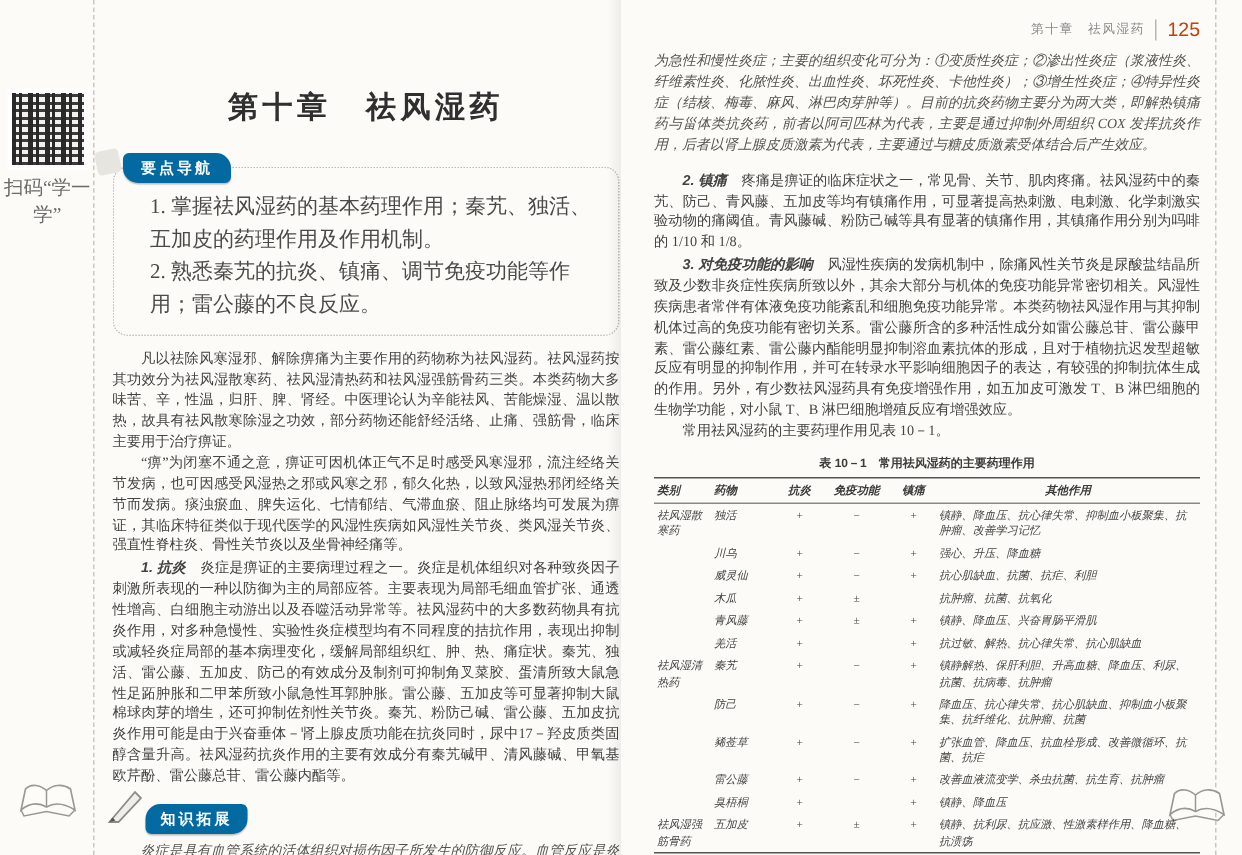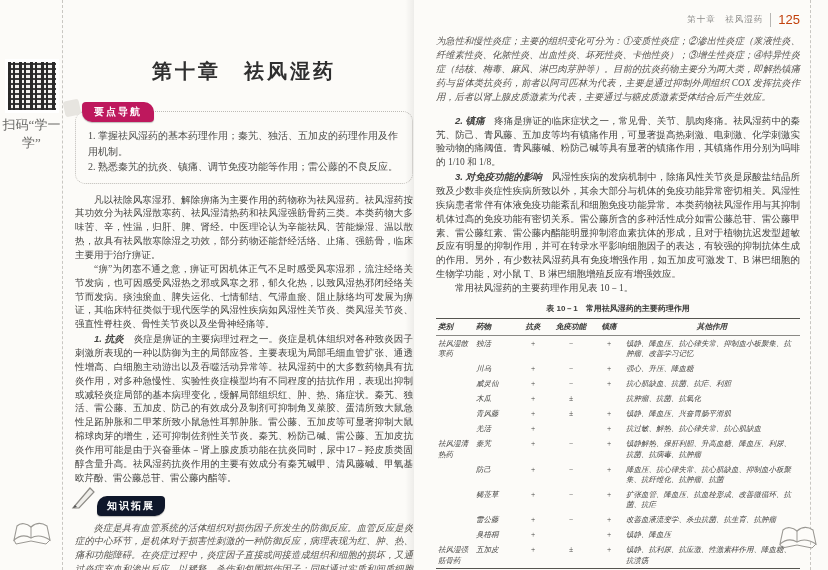--- a/index.html
+++ b/index.html
@@ -16,30 +16,30 @@
       repeating-linear-gradient(90deg,#2a2a2a 0 3px,#f2f1ee 3px 5px,#2a2a2a 5px 7px,#f2f1ee 7px 11px);
       outline:3px solid #fff;}
   .qr-caption{position:absolute;left:0;top:116px;width:63px;text-align:center;font-size:13px;color:#6b6b68;letter-spacing:0;}
   .corner-book{position:absolute;}
   .corner-book.bl{left:10px;top:518px;}
   .corner-book.br{right:8px;bottom:14px;}
 
   .lcontent{position:absolute;left:75px;top:0;width:338px;height:570px;}
   .chapter-title{margin:0;padding-top:58px;text-align:center;font-size:20px;font-weight:bold;letter-spacing:3px;color:#2f2f2f;}
   .kp-box{position:relative;margin-top:26px;border:1px dotted #bdbbb6;border-radius:10px;padding:16px 10px 8px 12px;}
-  .kp-badge{position:absolute;left:6px;top:-10px;background:#be185d;color:#fff;font-family:"Liberation Sans",sans-serif;
+  .kp-badge{position:absolute;left:6px;top:-10px;background:#0369a1;color:#fff;font-family:"Liberation Sans",sans-serif;
     font-size:10px;font-weight:bold;letter-spacing:2px;padding:3px 12px;border-radius:4px 10px 4px 10px;box-shadow:0 1px 1px rgba(0,0,0,.25);}
   .kp-deco{position:absolute;left:-12px;top:-12px;width:16px;height:16px;background:#e7e5e0;border-radius:3px;transform:rotate(-12deg);}
-  .kp-item{font-size:10px;line-height:1.55;color:#4a4a48;}
+  .kp-item{font-size:14px;line-height:1.55;color:#4a4a48;margin-left:12px;}
   .body-text{font-size:9.5px;line-height:1.46;text-align:justify;color:#434341;}
   .body-text p{margin:0;text-indent:2em;}
   .body-text .lead{font-weight:bold;font-family:"Liberation Sans",sans-serif;font-style:italic;}
   #left-paras{margin-top:10px;}
   .know-header{position:relative;margin-top:10px;height:20px;}
-  .know-badge{position:absolute;left:22px;top:0;background:#0f172a;color:#fff;font-family:"Liberation Sans",sans-serif;
+  .know-badge{position:absolute;left:22px;top:0;background:#0369a1;color:#fff;font-family:"Liberation Sans",sans-serif;
     font-size:10px;font-weight:bold;letter-spacing:2px;padding:3px 10px;border-radius:10px 4px 10px 4px;box-shadow:0 1px 1px rgba(0,0,0,.25);}
   .pen-icon{position:absolute;left:-4px;top:-12px;}
   .know-text{margin-top:6px;font-style:italic;font-size:9.3px;line-height:1.5;text-align:justify;color:#55534f;}
   .know-text .indent{text-indent:2em;display:block;}
 
   
   .page.rightpg{padding:0;}
   .rmargin{position:absolute;right:17px;top:0;height:570px;border-left:1px dashed #c9c7c2;}
   .rcontent{position:absolute;left:22px;top:0;width:364px;height:570px;}
   .page-header{display:flex;justify-content:flex-end;align-items:center;padding-top:12px;color:#8a8a88;}

